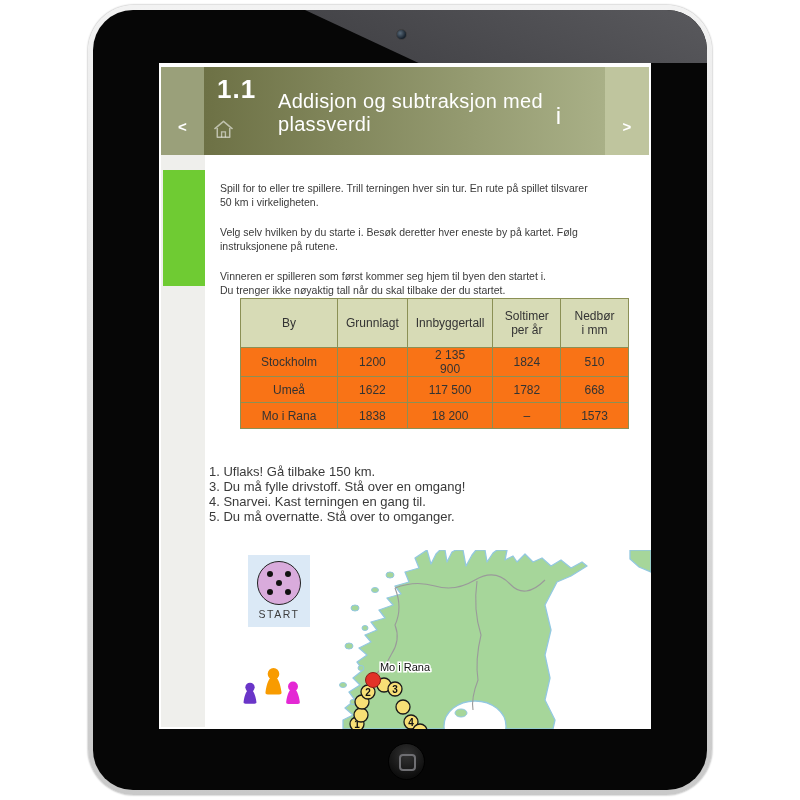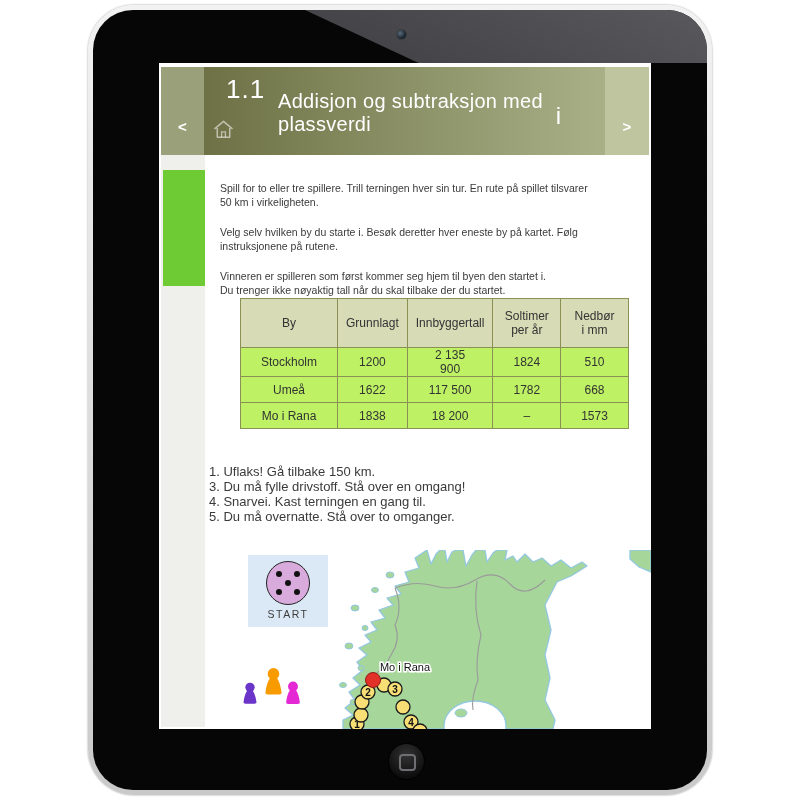--- a/index.html
+++ b/index.html
@@ -23,37 +23,37 @@
 
   .left-rail{position:absolute;left:2px;top:92px;width:44px;bottom:2px;background:#efefec;}
   .green-tab{position:absolute;left:4px;top:107px;width:42px;height:116px;background:var(--accent-green,#6fcb33);}
 
   .nav-header{position:absolute;left:2px;top:4px;right:2px;height:88px;display:flex;}
   .nav-side{width:43px;display:flex;align-items:flex-end;justify-content:center;padding-bottom:20px;box-sizing:border-box;
     color:#fff;font-size:15px;font-weight:bold;cursor:pointer;}
   .nav-left{background:var(--header-left,#9aa07a);}
   .nav-right{width:44px;background:var(--header-right,#bfc59e);}
   .nav-main{flex:1;position:relative;background:linear-gradient(90deg,var(--header-main-from,#6d7145),var(--header-main-to,#a9b087));}
-  .section-number{position:absolute;left:22px;top:7px;color:#fff;font-size:26px;font-weight:normal;letter-spacing:1px;}
+  .section-number{position:absolute;left:13px;top:7px;color:#fff;font-size:26px;font-weight:bold;letter-spacing:1px;}
   .page-title{position:absolute;left:74px;top:23px;color:#fff;font-size:20px;letter-spacing:.3px;}
   .home-icon{position:absolute;left:8px;top:51px;width:23px;height:23px;}
   .info-i{position:absolute;right:44px;top:37px;color:#fff;font-size:24px;line-height:1;font-style:normal;}
 
   .paragraphs{position:absolute;left:61px;top:102px;width:410px;font-size:10.5px;line-height:14px;color:#3a3a3a;}
   .paragraphs p{margin:16px 0 13px 0;white-space:pre-line;}
 
   .data-table{position:absolute;left:61px;top:235px;border-collapse:collapse;text-align:center;color:#333;font-size:12px;margin-left:20px;}
   .data-table th,.data-table td{border:1.5px solid var(--table-border,#8b9055);}
   .data-table th{background:var(--table-header-bg,#d7dbb6);font-weight:normal;white-space:pre-line;height:48px;padding:0 8px;}
-  .data-table td{height:25px;padding:0 20px;background:#bef264;}
+  .data-table td{height:25px;padding:0 20px;background:#f97316;}
   .col-by{width:66px;}.col-grunnlagt{width:54px;}.col-innb{width:62px;}.col-sol{width:56px;}.col-ned{width:56px;}
 
   .instructions{position:absolute;left:50px;top:401px;font-size:13px;line-height:15px;color:#3a3a3a;}
 
-  .start-tile{position:absolute;left:89px;top:492px;width:80px;height:72px;background:var(--start-bg,#dbe9f6);text-align:center;}
+  .start-tile{position:absolute;left:89px;top:492px;width:62px;height:72px;background:var(--start-bg,#dbe9f6);text-align:center;}
   .die{position:relative;margin:6px auto 0;width:44px;height:44px;border-radius:50%;
     background:var(--die-fill,#d9abdc);border:1.5px solid #222;box-sizing:border-box;}
   .die .dot{position:absolute;width:6px;height:6px;border-radius:50%;background:#111;}
   .start-label{margin-top:3px;font-size:10.5px;letter-spacing:1.5px;color:#3c3c3c;}
 
   .pawn{position:absolute;}
 
   .map{position:absolute;left:176px;top:487px;width:316px;height:179px;}
   .map svg{display:block;}
 </style>

